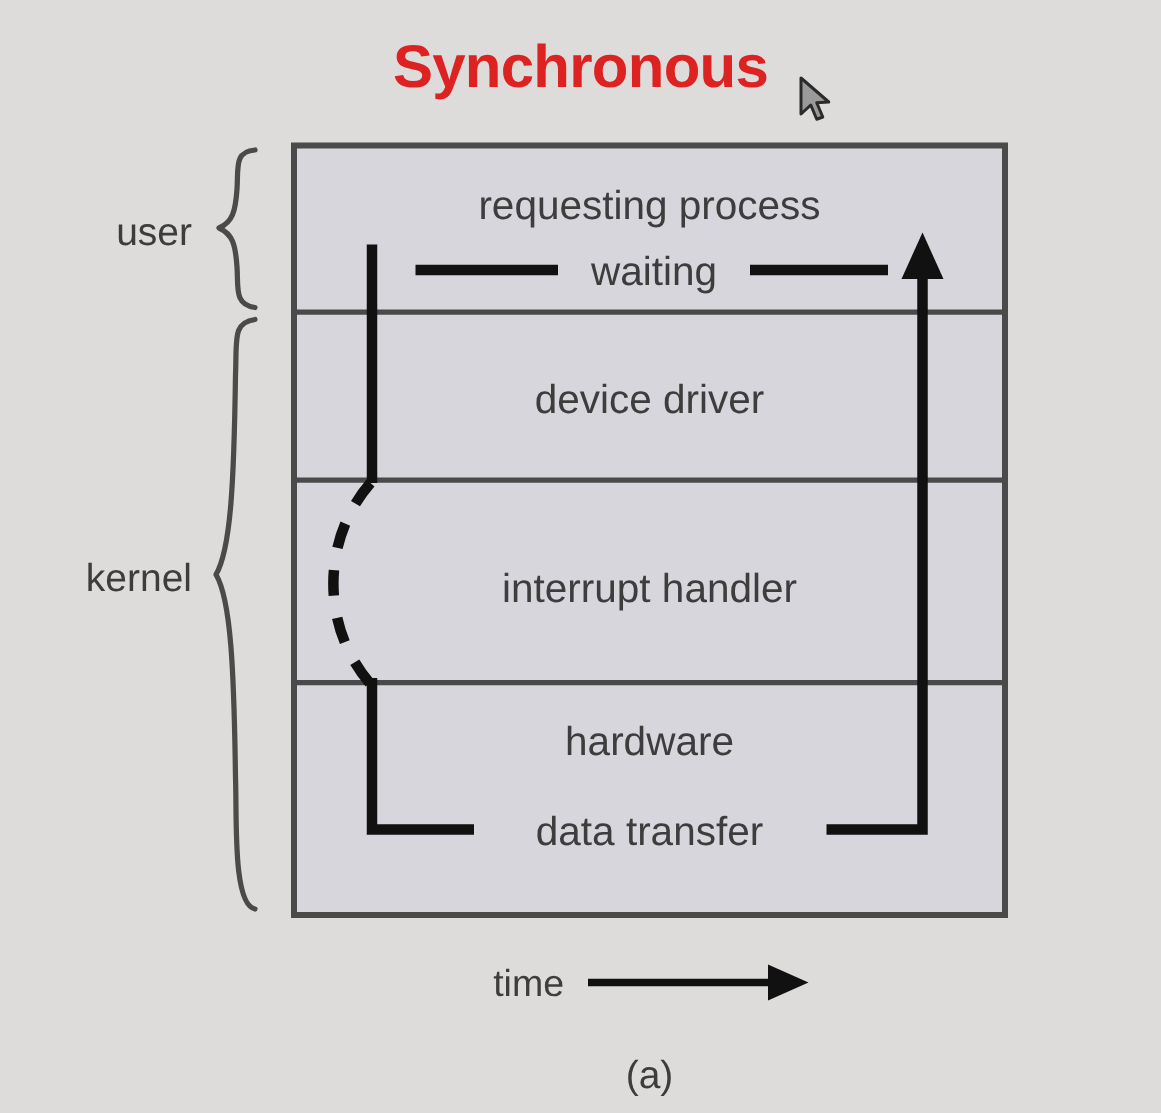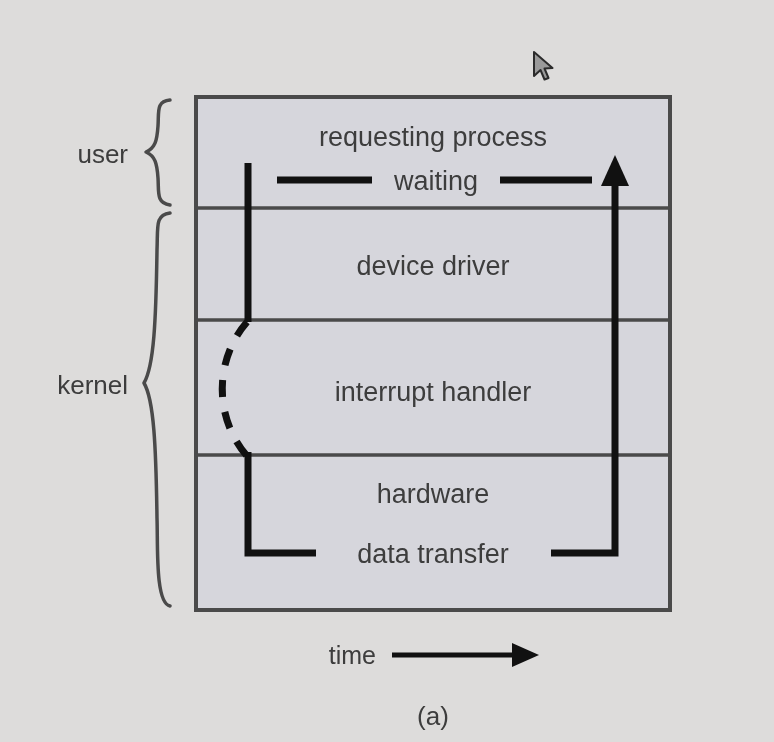--- a/index.html
+++ b/index.html
@@ -53,20 +53,21 @@
     width: 26px;
     height: 34px;
     pointer-events: none;
   }
 </style>
 </head>
 <body>
 
 <div id="stage">
 
+  <div class="title">Synchronous</div>
 
   <svg class="diagram" viewBox="0 0 774 742">
 
     <rect x="196" y="97" width="474" height="513" fill="#d6d6dc" stroke="#4a4a4a" stroke-width="4"></rect>
 
     <line x1="196" y1="208" x2="670" y2="208" stroke="#4a4a4a" stroke-width="3.5"></line>
     <line x1="196" y1="320" x2="670" y2="320" stroke="#4a4a4a" stroke-width="3.5"></line>
     <line x1="196" y1="455" x2="670" y2="455" stroke="#4a4a4a" stroke-width="3.5"></line>
 
     <text class="lbl band-label" x="433" y="146" text-anchor="middle">requesting process</text>

